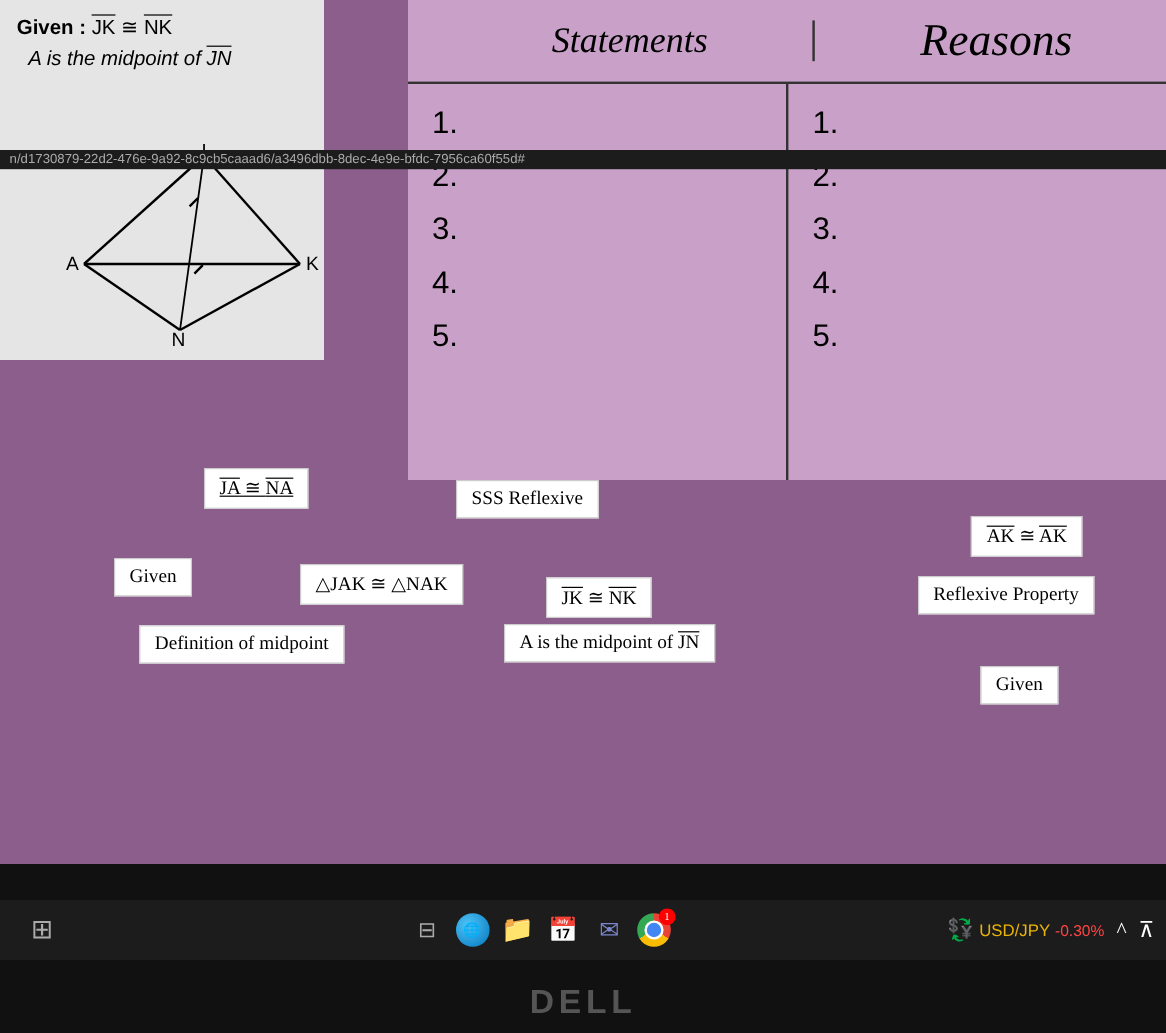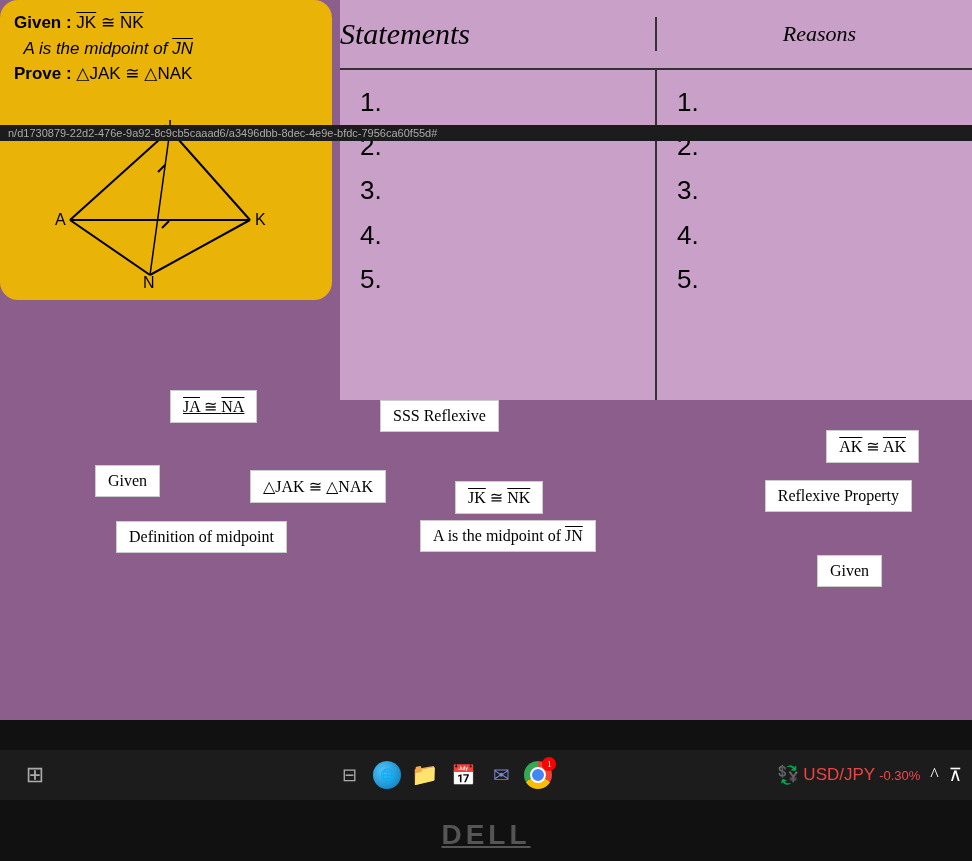--- a/index.html
+++ b/index.html
@@ -21,25 +21,24 @@
       width: 972px;
       height: 720px;
       background: #8b5e8b;
     }
 
     
     .given-box {
       position: absolute;
       top: 0;
       left: 0;
-      width: 332px;
+      width: 270px;
       height: 300px;
-      background: #eab308;
+      background: #e5e5e5;
       padding: 10px 14px;
-      border-radius: 18px;
     }
 
     .given-text {
       font-size: 17px;
       line-height: 1.5;
       font-family: Arial, sans-serif;
     }
 
     .given-text .overline {
       text-decoration: overline;
@@ -57,31 +56,33 @@
 
     .proof-header {
       display: flex;
       border-bottom: 2px solid #333;
       height: 70px;
       align-items: center;
     }
 
     .proof-header-statements {
       flex: 1;
+      text-align: center;
       font-size: 30px;
       font-style: italic;
       font-family: 'Brush Script MT', cursive, 'Times New Roman';
       border-right: 2px solid #333;
       padding-right: 10px;
+      margin-left: 43px;
     }
 
     .proof-header-reasons {
       flex: 1;
       text-align: center;
-      font-size: 22px;
+      font-size: 38px;
       font-style: italic;
       font-family: 'Brush Script MT', cursive, 'Times New Roman';
       padding-left: 10px;
     }
 
     .proof-body {
       display: flex;
       height: calc(100% - 70px);
     }
 
@@ -177,21 +178,20 @@
     .dell-logo {
       position: absolute;
       bottom: 10px;
       left: 50%;
       transform: translateX(-50%);
       color: #555;
       font-size: 28px;
       font-family: Arial, sans-serif;
       font-weight: bold;
       letter-spacing: 4px;
-      text-decoration: underline;
     }
 
     .url-bar {
       position: absolute;
       bottom: 720px;
       left: 0;
       width: 100%;
       background: #1c1c1c;
       color: #aaa;
       font-size: 11px;
@@ -249,23 +249,20 @@
 <div class="screen">
 
   <div class="given-box">
     <div class="given-text">
       <div>
         <strong>Given :</strong> <span class="overline">JK</span> ≅ <span class="overline">NK</span>
       </div>
       <div>
         &nbsp;&nbsp;<em>A is the midpoint of <span class="overline">JN</span></em>
       </div>
-      <div>
-        <strong>Prove :</strong> △JAK ≅ △NAK
-      </div>
     </div>
 
     <svg class="triangle-svg" viewBox="0 0 280 170">
 
       <line x1="140" y1="10" x2="40" y2="100" stroke="black" stroke-width="2"></line>
       <line x1="140" y1="10" x2="220" y2="100" stroke="black" stroke-width="2"></line>
 
       <line x1="40" y1="100" x2="220" y2="100" stroke="black" stroke-width="2"></line>
 
       <line x1="40" y1="100" x2="120" y2="155" stroke="black" stroke-width="2"></line>
@@ -308,21 +305,21 @@
   </div>
 
   <div class="label-box" style="top: 390px; left: 170px; text-decoration: underline;">
     <span class="overline">JA</span> ≅ <span class="overline">NA</span>
   </div>
 
   <div class="label-box" style="top: 400px; left: 380px;">
     <span>SSS Reflexive</span>
   </div>
 
-  <div class="label-box" style="top: 430px; right: 53px;">
+  <div class="label-box" style="top: 430px; right: 70px;">
     <span class="overline">AK</span> ≅ <span class="overline">AK</span>
   </div>
 
   <div class="label-box" style="top: 465px; left: 95px;">
     <span>Given</span>
   </div>
 
   <div class="label-box" style="top: 470px; left: 250px;">
     <span>△JAK ≅ △NAK</span>
   </div>
@@ -371,21 +368,21 @@
       <div class="taskbar-icon" style="color:#7986cb; font-size:20px;">✉</div>
       <div style="position:relative;">
         <div class="chrome-icon"></div>
         <div class="notification-badge">1</div>
       </div>
     </div>
 
     <div class="taskbar-right">
       <div style="display:flex;align-items:center;gap:4px;">
         <span style="color:orange;font-size:18px;">💱</span>
-        <span style="color:#ef4444;font-family:Arial;font-size:17px;">USD/JPY</span>
+        <span style="color:#eab308;font-family:Arial;font-size:14px;">USD/JPY</span>
         <span class="usd-jpy">-0.30%</span>
       </div>
       <div style="color:white;font-size:18px;">^</div>
       <div style="color:white;font-size:18px;">⊼</div>
     </div>
   </div>
 
   <div class="dell-logo">DELL</div>
 </div>
 

